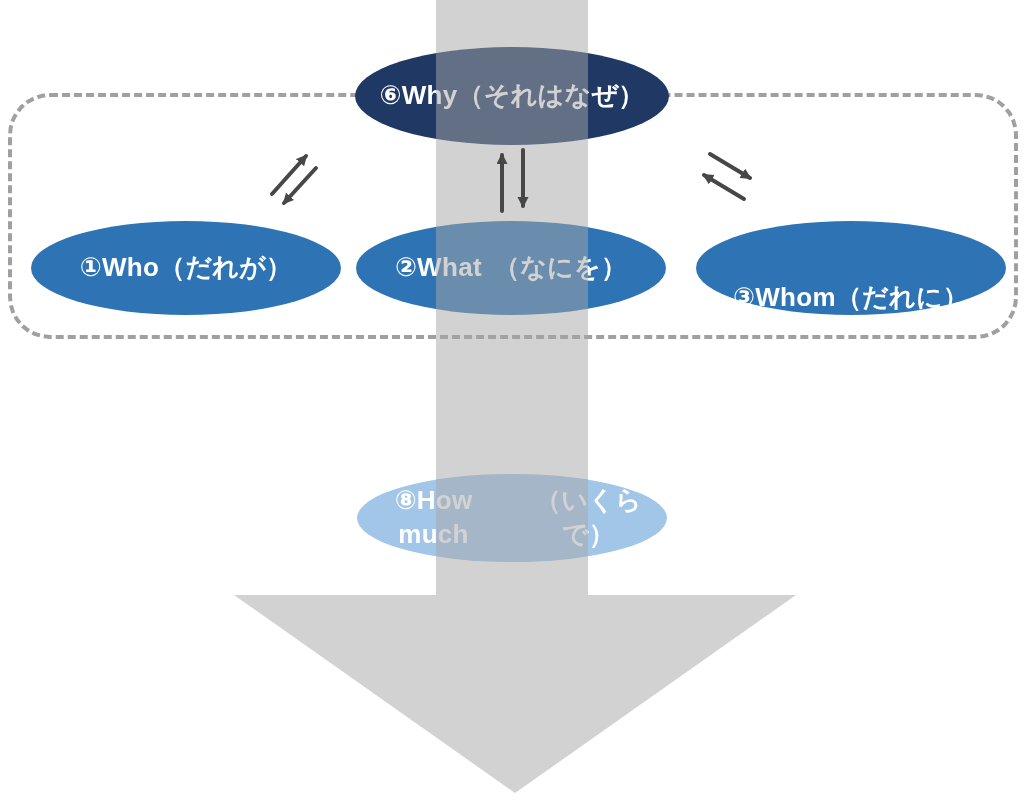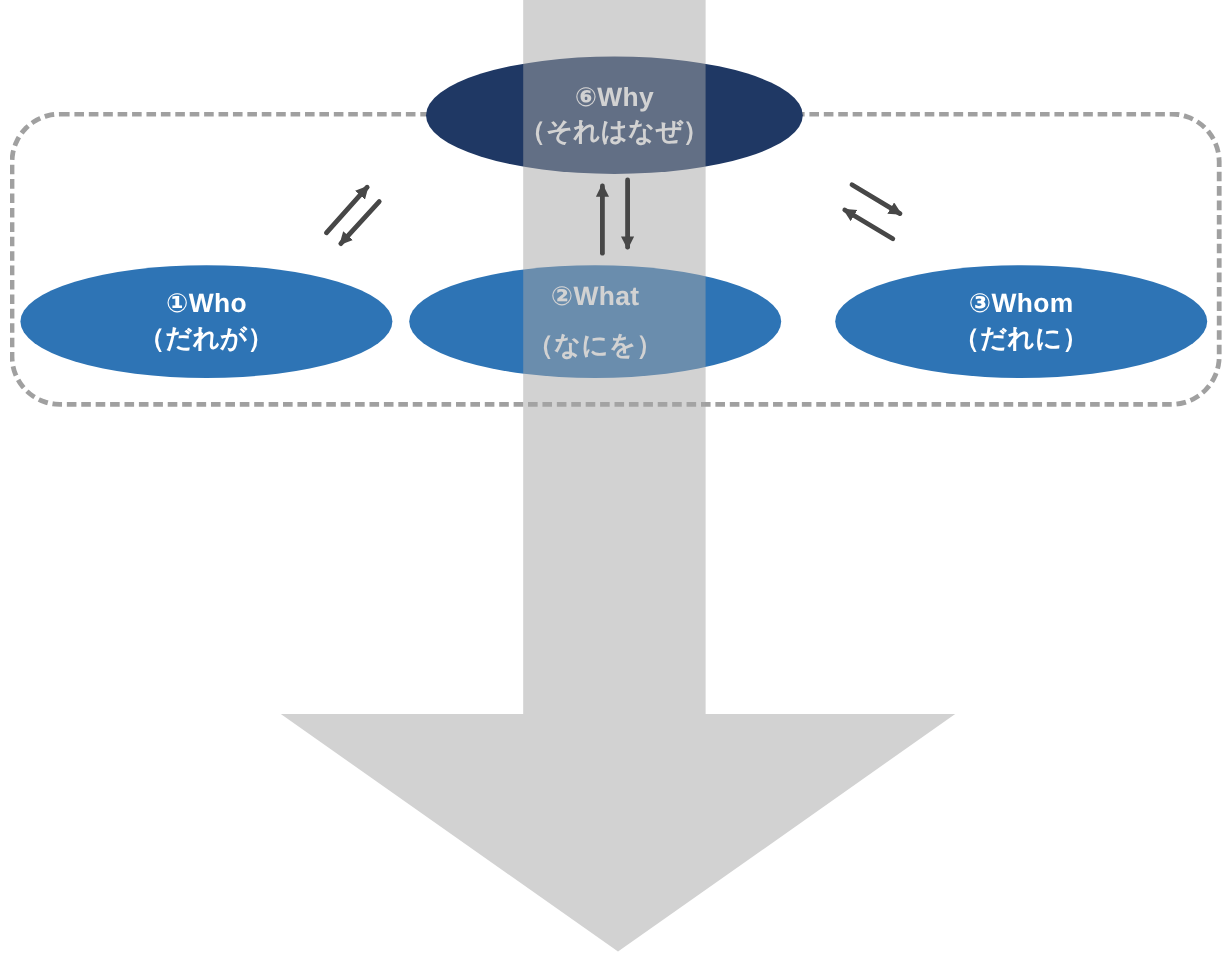--- a/index.html
+++ b/index.html
@@ -2,34 +2,34 @@
 <html style="--navy: #1f3864; --blue: #2e74b5; --light-blue: #a2c6e8; --orange: #cc8a5d; --arrow-gray: #a6a6a6; --connector: #474747; --dashed-border: #a0a0a0;"><head>
 <meta charset="utf-8">
 <style>
   html,body{margin:0;padding:0;background:#ffffff;}
   .stage{
     position:relative;width:1024px;height:805px;background:#fff;overflow:hidden;
     font-family:"Liberation Sans","DejaVu Sans",sans-serif;
   }
   .ellipse{
     position:absolute;border-radius:50%;
-    display:flex;flex-direction:column;align-items:center;justify-content:center;
-    text-align:center;color:#ffffff;font-weight:bold;font-size:22px;line-height:1.3;
+    display:flex;align-items:center;justify-content:center;
+    text-align:center;color:#ffffff;font-weight:bold;font-size:26px;line-height:1.3;
     letter-spacing:.3px;
   }
   .ellipse .l2:empty{display:none;}
   .navy{background:var(--navy,#1f3864);}
   .blue{background:var(--blue,#2e74b5);}
   .light{background:var(--light-blue,#a2c6e8);}
   .orange{background:var(--orange,#cc8a5d);}
 
   .pos-why     {left:355px;top:47px; width:314px;height:98px; z-index:2;}
-  .pos-who     {left:17px; top:221px;width:310px;height:94px; z-index:2;}
-  .pos-what    {left:341px;top:221px;width:310px;height:94px; z-index:2;gap:12px;}
-  .pos-whom    {left:696px;top:221px;width:310px;height:94px; z-index:2;}
+  .pos-who     {left:31px; top:221px;width:310px;height:94px; z-index:2;}
+  .pos-what    {left:356px;top:221px;width:310px;height:94px; z-index:2;gap:12px;}
+  .pos-whom    {left:696px;top:221px;width:310px;height:94px; z-index:2;align-items:flex-end;}
   .pos-when    {left:110px;top:371px;width:304px;height:96px; z-index:2;}
   .pos-where   {left:621px;top:371px;width:304px;height:96px; z-index:2;}
   .pos-howmuch {left:357px;top:474px;width:310px;height:88px; z-index:2;}
   .pos-how     {left:355px;top:612px;width:318px;height:100px;z-index:5;}
 
   .dashed-box{
     position:absolute;left:8px;top:93px;width:1010px;height:246px;
     border:4px dashed var(--dashed-border,#a0a0a0);border-radius:42px;
     box-sizing:border-box;z-index:1;background:transparent;
   }
@@ -52,20 +52,24 @@
     <span class="l1">①Who</span>
     <span class="l2">（だれが）</span>
   </div>
   <div class="ellipse blue pos-what">
     <span class="l1">②What</span>
     <span class="l2">（なにを）</span>
   </div>
   <div class="ellipse blue pos-whom">
     <span class="l1">③Whom</span>
     <span class="l2">（だれに）</span>
+  </div>
+  <div class="ellipse light pos-howmuch">
+    <span class="l1">⑧How much</span>
+    <span class="l2">（いくらで）</span>
   </div>
 
   <svg class="big-arrow" width="1024" height="805" viewBox="0 0 1024 805">
     <polygon points="436,0 588,0 588,595 796,595 515,793 234,595 436,595" fill="var(--arrow-gray,#a6a6a6)" fill-opacity="0.5"></polygon>
   </svg>
 
   <svg class="connector" style="left:263px;top:146px;" width="64" height="66" viewBox="0 0 64 66">
     <defs>
       <marker id="ahL" markerUnits="userSpaceOnUse" markerWidth="13" markerHeight="12" refX="9" refY="5.5" orient="auto">
         <path d="M0,0 L11,5.5 L0,11 z" fill="#474747"></path>

